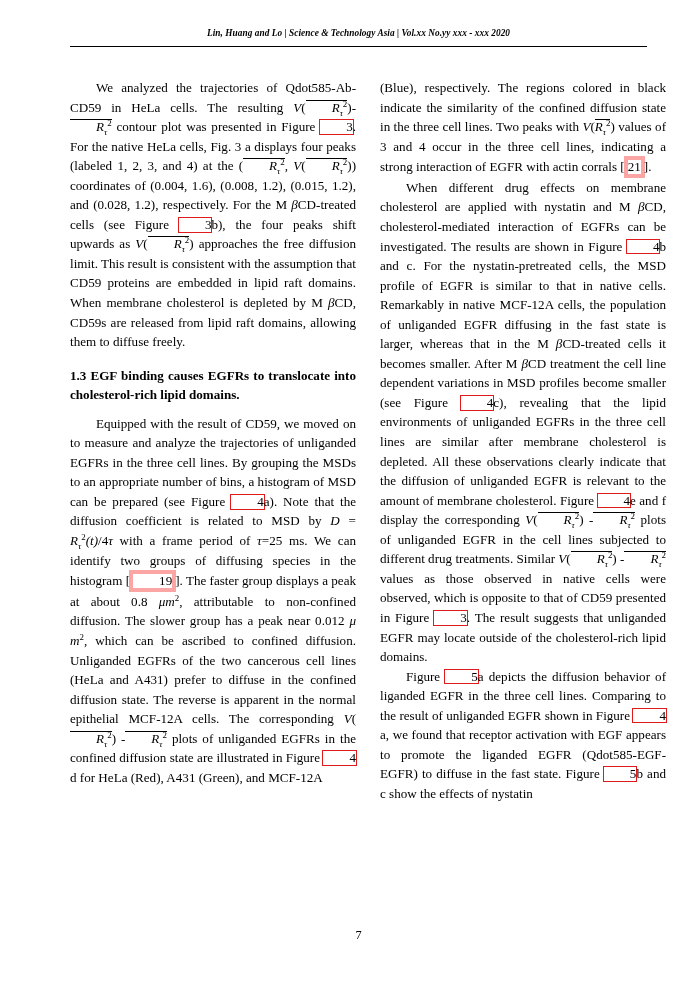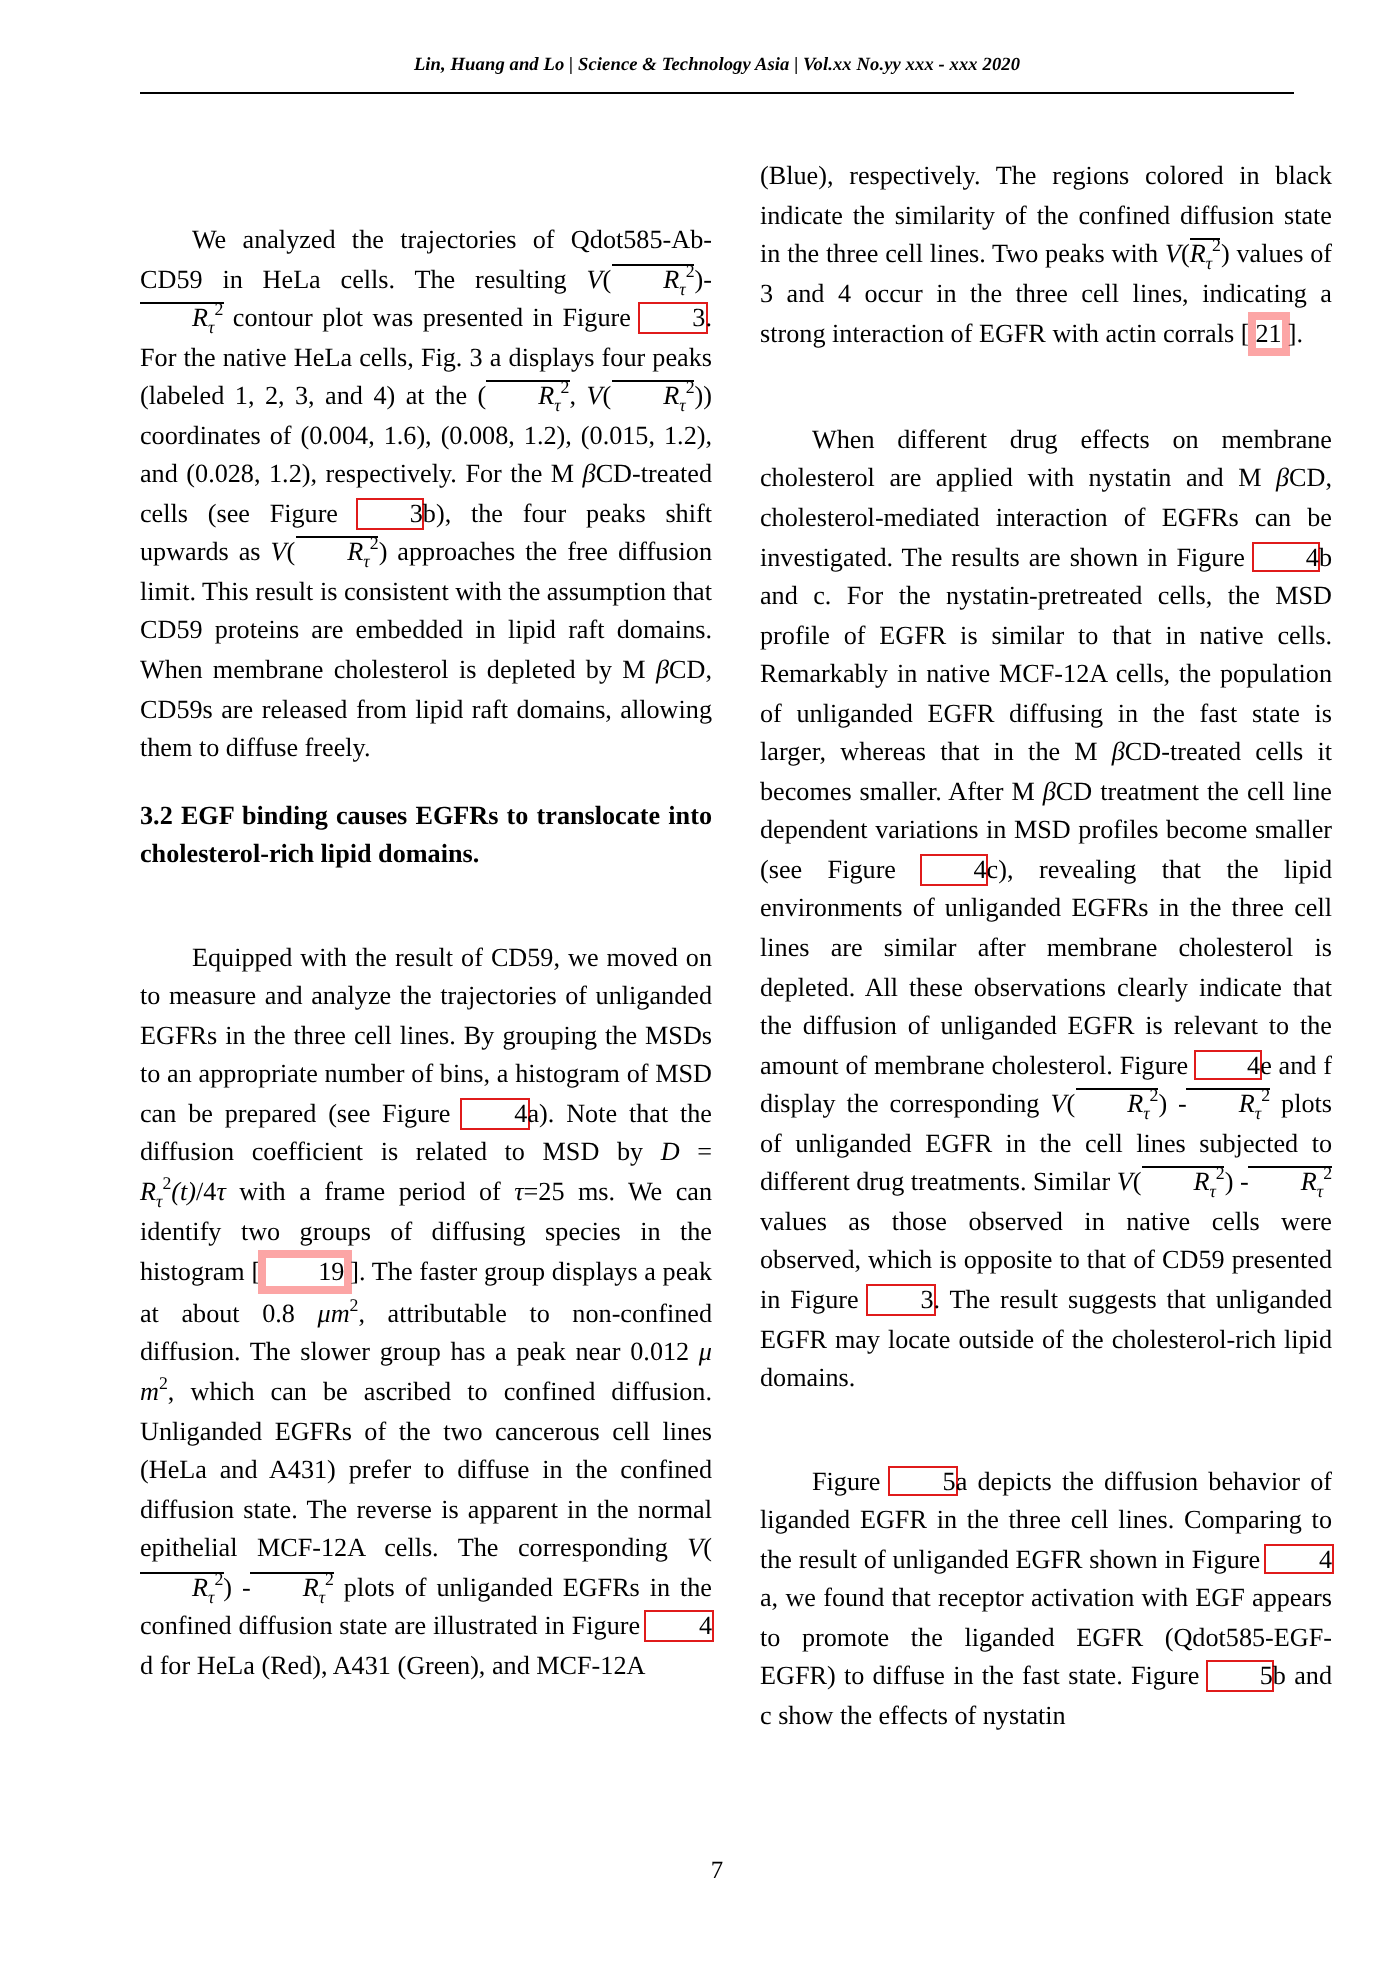--- a/index.html
+++ b/index.html
@@ -66,21 +66,21 @@
   }
 
   p.para {
     margin: 0;
     font-size: 13.1px;
     line-height: 19.55px;
     text-align: justify;
     text-justify: inter-word;
     hyphens: manual;
   }
-  p.indent { text-indent: 26px; margin-top: 32px; }
+  p.indent { text-indent: 26px; }
 
   h3.section-head {
     margin: 14px 0 9px 0;
     font-size: 13.1px;
     line-height: 19.55px;
     font-weight: bold;
     text-align: justify;
   }
 
   
@@ -130,21 +130,21 @@
     <div class="header-text">Lin, Huang and Lo | Science &amp; Technology Asia | Vol.xx No.yy xxx - xxx 2020</div>
     <div class="header-rule"></div>
   </div>
 
   <div class="columns">
 
     <div class="col">
 
       <p class="para indent"><span>We analyzed the trajectories of Qdot585-Ab-CD59 in HeLa cells. The resulting </span><span class="mi">V</span>(<span class="ovl"><span class="mi">R</span><sub class="m mi">τ</sub><sup class="m mn">2</sup></span><span>)-</span><span class="ovl"><span class="mi">R</span><sub class="m mi">τ</sub><sup class="m mn">2</sup></span><span> contour plot was presented in Figure </span><span class="lnk-fig">3</span><span>. For the native HeLa cells, Fig. 3 a displays four peaks (labeled 1, 2, 3, and 4) at the (</span><span class="ovl"><span class="mi">R</span><sub class="m mi">τ</sub><sup class="m mn">2</sup></span><span>, </span><span class="mi">V</span>(<span class="ovl"><span class="mi">R</span><sub class="m mi">τ</sub><sup class="m mn">2</sup></span><span>)) coordinates of (0.004, 1.6), (0.008, 1.2), (0.015, 1.2), and (0.028, 1.2), respectively. For the M </span><span class="mi">β</span><span>CD-treated cells (see Figure </span><span class="lnk-fig">3</span><span>b), the four peaks shift upwards as </span><span class="mi">V</span>(<span class="ovl"><span class="mi">R</span><sub class="m mi">τ</sub><sup class="m mn">2</sup></span><span>) approaches the free diffusion limit. This result is consistent with the assumption that CD59 proteins are embedded in lipid raft domains. When membrane cholesterol is depleted by M </span><span class="mi">β</span><span>CD, CD59s are released from lipid raft domains, allowing them to diffuse freely.</span></p>
 
-      <h3 class="section-head">3.2 EGF binding causes EGFRs to translocate into cholesterol-rich lipid domains.</h3>
+      <h3 class="section-head">1.3 EGF binding causes EGFRs to translocate into cholesterol-rich lipid domains.</h3>
 
       <p class="para indent"><span>Equipped with the result of CD59, we moved on to measure and analyze the trajectories of unliganded EGFRs in the three cell lines. By grouping the MSDs to an appropriate number of bins, a histogram of MSD can be prepared (see Figure </span><span class="lnk-fig">4</span><span>a). Note that the diffusion coefficient is related to MSD by </span><span class="mi">D</span><span> = </span><span class="mi">R</span><sub class="m mi">τ</sub><sup class="m mn">2</sup><span class="mi">(t)</span><span>/4</span><span class="mi">τ</span><span> with a frame period of </span><span class="mi">τ</span><span>=25 ms. We can identify two groups of diffusing species in the histogram [</span><span class="lnk-cite">19</span><span>]. The faster group displays a peak at about 0.8 </span><span class="mi">μm</span><sup class="m mn">2</sup><span>, attributable to non-confined diffusion. The slower group has a peak near 0.012 </span><span class="mi">μ</span> <span class="mi">m</span><sup class="m mn">2</sup><span>, which can be ascribed to confined diffusion. Unliganded EGFRs of the two cancerous cell lines (HeLa and A431) prefer to diffuse in the confined diffusion state. The reverse is apparent in the normal epithelial MCF-12A cells. The corresponding </span><span class="mi">V</span>(<span class="ovl"><span class="mi">R</span><sub class="m mi">τ</sub><sup class="m mn">2</sup></span><span>) -</span><span class="ovl"><span class="mi">R</span><sub class="m mi">τ</sub><sup class="m mn">2</sup></span><span> plots of unliganded EGFRs in the confined diffusion state are illustrated in Figure </span><span class="lnk-fig">4</span><span>d for HeLa (Red), A431 (Green), and MCF-12A</span></p>
 
     </div>
 
     <div class="col">
 
       <p class="para"><span>(Blue), respectively. The regions colored in black indicate the similarity of the confined diffusion state in the three cell lines. Two peaks with </span><span class="mi">V</span>(<span class="ovl"><span class="mi">R</span><sub class="m mi">τ</sub><sup class="m mn">2</sup></span><span>) values of 3 and 4 occur in the three cell lines, indicating a strong interaction of EGFR with actin corrals [</span><span class="lnk-cite">21</span><span>].</span></p>
 
       <p class="para indent"><span>When different drug effects on membrane cholesterol are applied with nystatin and M </span><span class="mi">β</span><span>CD, cholesterol-mediated interaction of EGFRs can be investigated. The results are shown in Figure </span><span class="lnk-fig">4</span><span>b and c. For the nystatin-pretreated cells, the MSD profile of EGFR is similar to that in native cells. Remarkably in native MCF-12A cells, the population of unliganded EGFR diffusing in the fast state is larger, whereas that in the M </span><span class="mi">β</span><span>CD-treated cells it becomes smaller. After M </span><span class="mi">β</span><span>CD treatment the cell line dependent variations in MSD profiles become smaller (see Figure </span><span class="lnk-fig">4</span><span>c), revealing that the lipid environments of unliganded EGFRs in the three cell lines are similar after membrane cholesterol is depleted. All these observations clearly indicate that the diffusion of unliganded EGFR is relevant to the amount of membrane cholesterol. Figure </span><span class="lnk-fig">4</span><span>e and f display the corresponding </span><span class="mi">V</span>(<span class="ovl"><span class="mi">R</span><sub class="m mi">τ</sub><sup class="m mn">2</sup></span><span>) -</span><span class="ovl"><span class="mi">R</span><sub class="m mi">τ</sub><sup class="m mn">2</sup></span><span> plots of unliganded EGFR in the cell lines subjected to different drug treatments. Similar </span><span class="mi">V</span>(<span class="ovl"><span class="mi">R</span><sub class="m mi">τ</sub><sup class="m mn">2</sup></span><span>) -</span><span class="ovl"><span class="mi">R</span><sub class="m mi">τ</sub><sup class="m mn">2</sup></span><span> values as those observed in native cells were observed, which is opposite to that of CD59 presented in Figure </span><span class="lnk-fig">3</span><span>. The result suggests that unliganded EGFR may locate outside of the cholesterol-rich lipid domains.</span></p>

